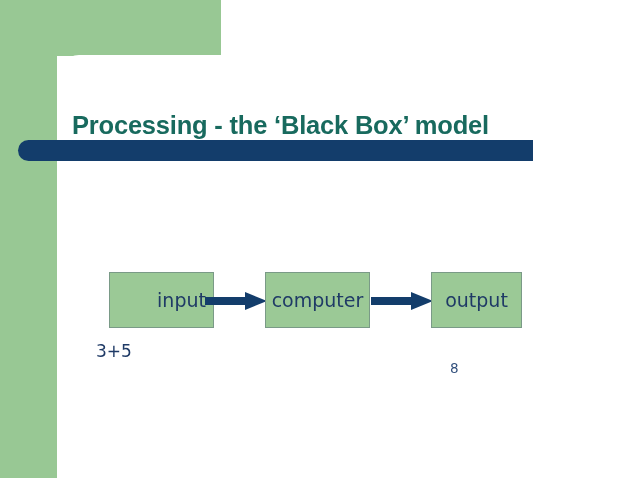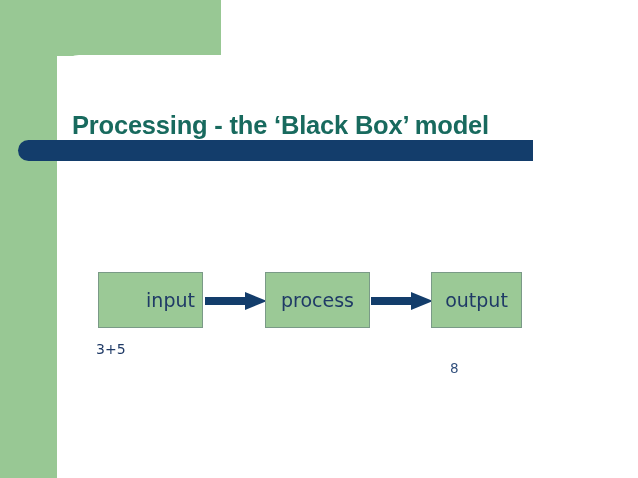--- a/index.html
+++ b/index.html
@@ -114,42 +114,42 @@
     box-sizing: border-box;
     background: #9bc996;
     border: 1px solid #7a9a87;
     display: flex;
     align-items: center;
     justify-content: center;
     color: #1f3a66;
     font-family: "DejaVu Sans", sans-serif;
     font-size: 19px;
   }
-  .flow-box.b1 { left: 0px; padding-left: 40px; }
+  .flow-box.b1 { left: 11px; padding-left: 40px; }
   .flow-box.b2 { left: 167px; }
   .flow-box.b3 { left: 333px; width: 91px; }
 
   .flow-arrow {
     position: absolute;
     top: 20px;
     width: 62px;
     height: 18px;
   }
   .flow-arrow.a1 { left: 107px; }
   .flow-arrow.a2 { left: 273px; }
   .flow-arrow svg { display: block; }
 
   
   .annot-sum {
     position: absolute;
     left: 96px;
     top: 341px;
     color: #1f3a66;
     font-family: "DejaVu Sans", sans-serif;
-    font-size: 14px;
+    font-size: 17px;
   }
   .slide-number {
     position: absolute;
     left: 450px;
     top: 360px;
     color: #33517d;
     font-family: "DejaVu Sans", sans-serif;
     font-size: 13.5px;
   }
 </style>
@@ -170,21 +170,21 @@
   <div class="flow">
 
     <div class="flow-box b1">input</div>
 
     <div class="flow-arrow a1">
       <svg width="62" height="18" viewBox="0 0 62 18">
         <polygon points="0,5 40,5 40,0 62,9 40,18 40,13 0,13" fill="#133d6b"></polygon>
       </svg>
     </div>
 
-    <div class="flow-box b2">process</div>
+    <div class="flow-box b2">computer</div>
 
     <div class="flow-arrow a2">
       <svg width="62" height="18" viewBox="0 0 62 18">
         <polygon points="0,5 40,5 40,0 62,9 40,18 40,13 0,13" fill="#133d6b"></polygon>
       </svg>
     </div>
 
     <div class="flow-box b3">output</div>
   </div>
 

